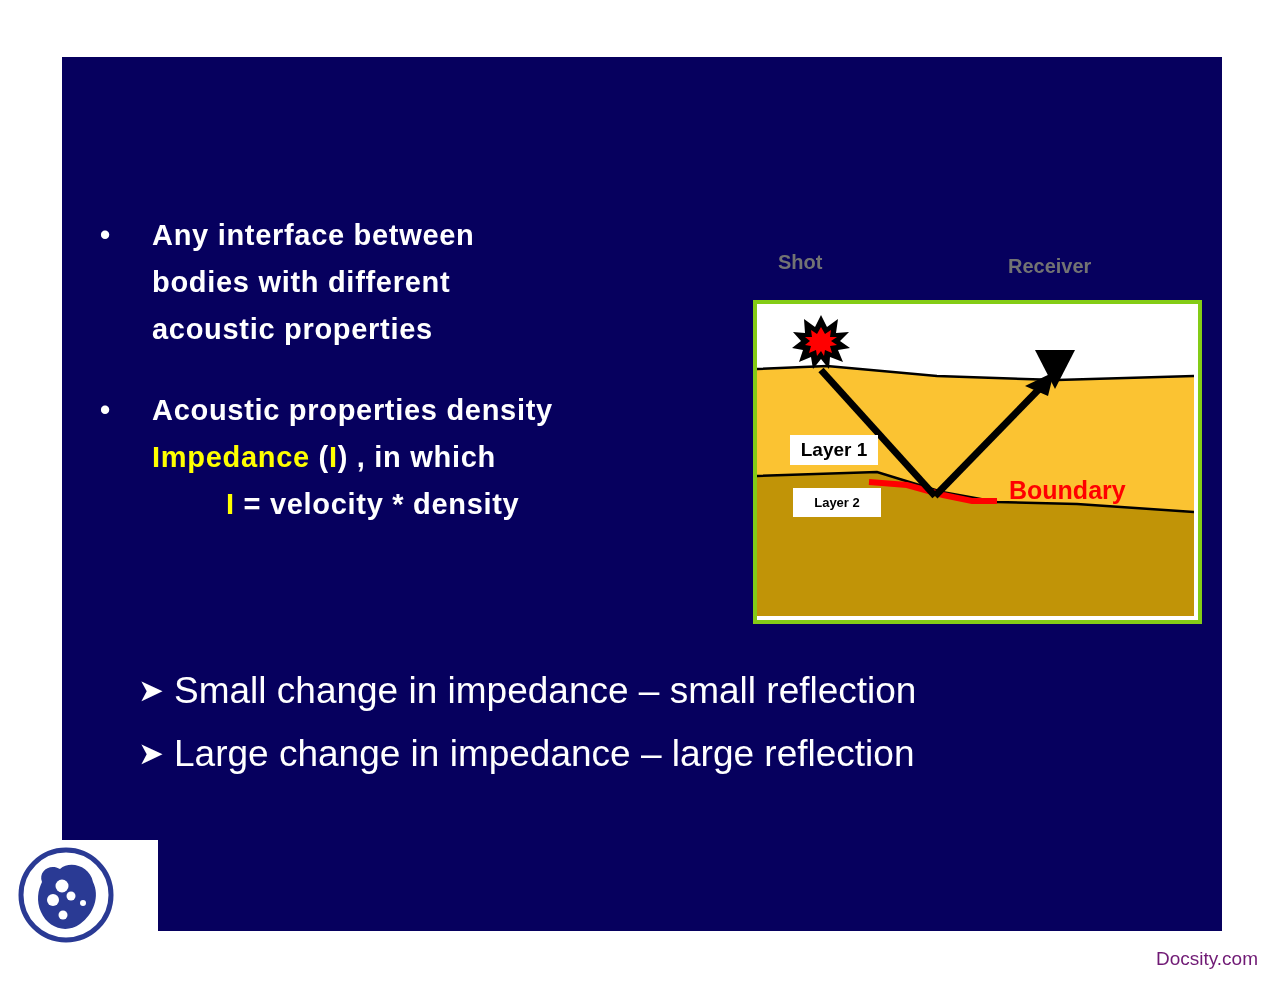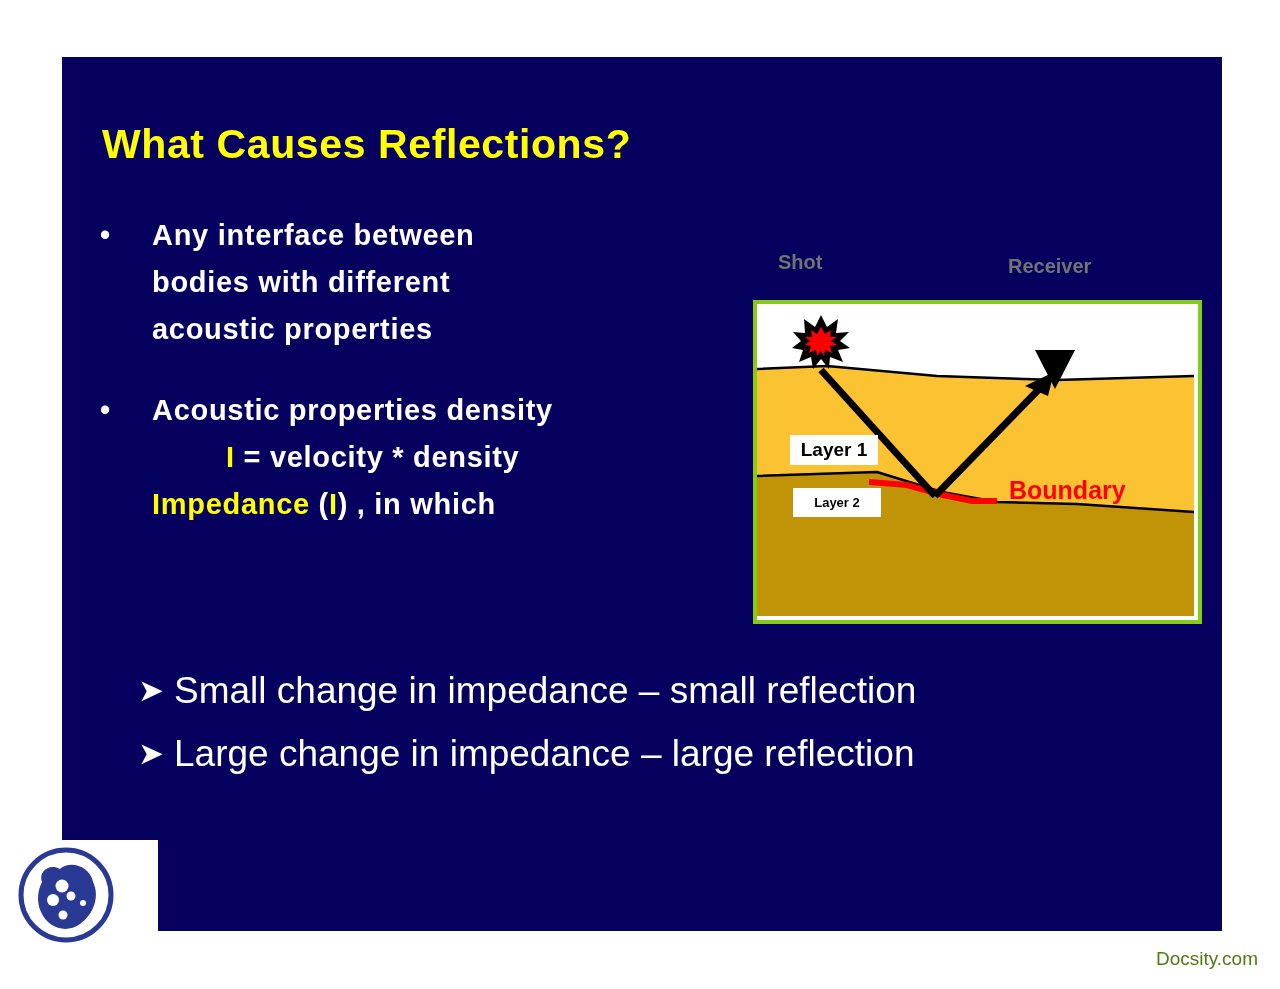--- a/index.html
+++ b/index.html
@@ -153,52 +153,51 @@
     width: 150px;
     height: 110px;
     background: #ffffff;
   }
   #logo-plate svg { display: block; }
   
   #footer-brand {
     position: absolute;
     right: 22px;
     top: 948px;
-    color: #4d7c0f;
+    color: #701a75;
     font-size: 19px;
     font-weight: normal;
     white-space: nowrap;
   }
 </style>
 </head>
 <body>
 
 <div id="slide-root">
 
   <div id="slide-panel">
 
-    <h1 id="slide-title">What Causes Reflections?</h1>
 
     <div id="bullet-column">
 
       <div class="bullet-row">
         <span class="bullet-dot">•</span>
         <span class="bullet-body">
           <div class="bullet-line">Any interface between</div>
           <div class="bullet-line">bodies with different</div>
           <div class="bullet-line">acoustic properties</div>
         </span>
       </div>
 
       <div class="bullet-row">
         <span class="bullet-dot">•</span>
         <span class="bullet-body">
           <div class="bullet-line">Acoustic properties density</div>
+          <div class="bullet-line"><span class="hl">Impedance</span><span> (</span><span class="hl">I</span><span>) , in which</span></div>
           <div class="bullet-line indent-eq"><span class="hl">I</span><span> =  velocity * density</span></div>
-          <div class="bullet-line"><span class="hl">Impedance</span><span> (</span><span class="hl">I</span><span>) , in which</span></div>
         </span>
       </div>
 
     </div>
 
     <div class="diagram-label" id="label-shot">Shot</div>
     <div class="diagram-label" id="label-receiver">Receiver</div>
 
     <div id="diagram-frame">
       <svg width="437" height="312" viewBox="0 0 437 312">

